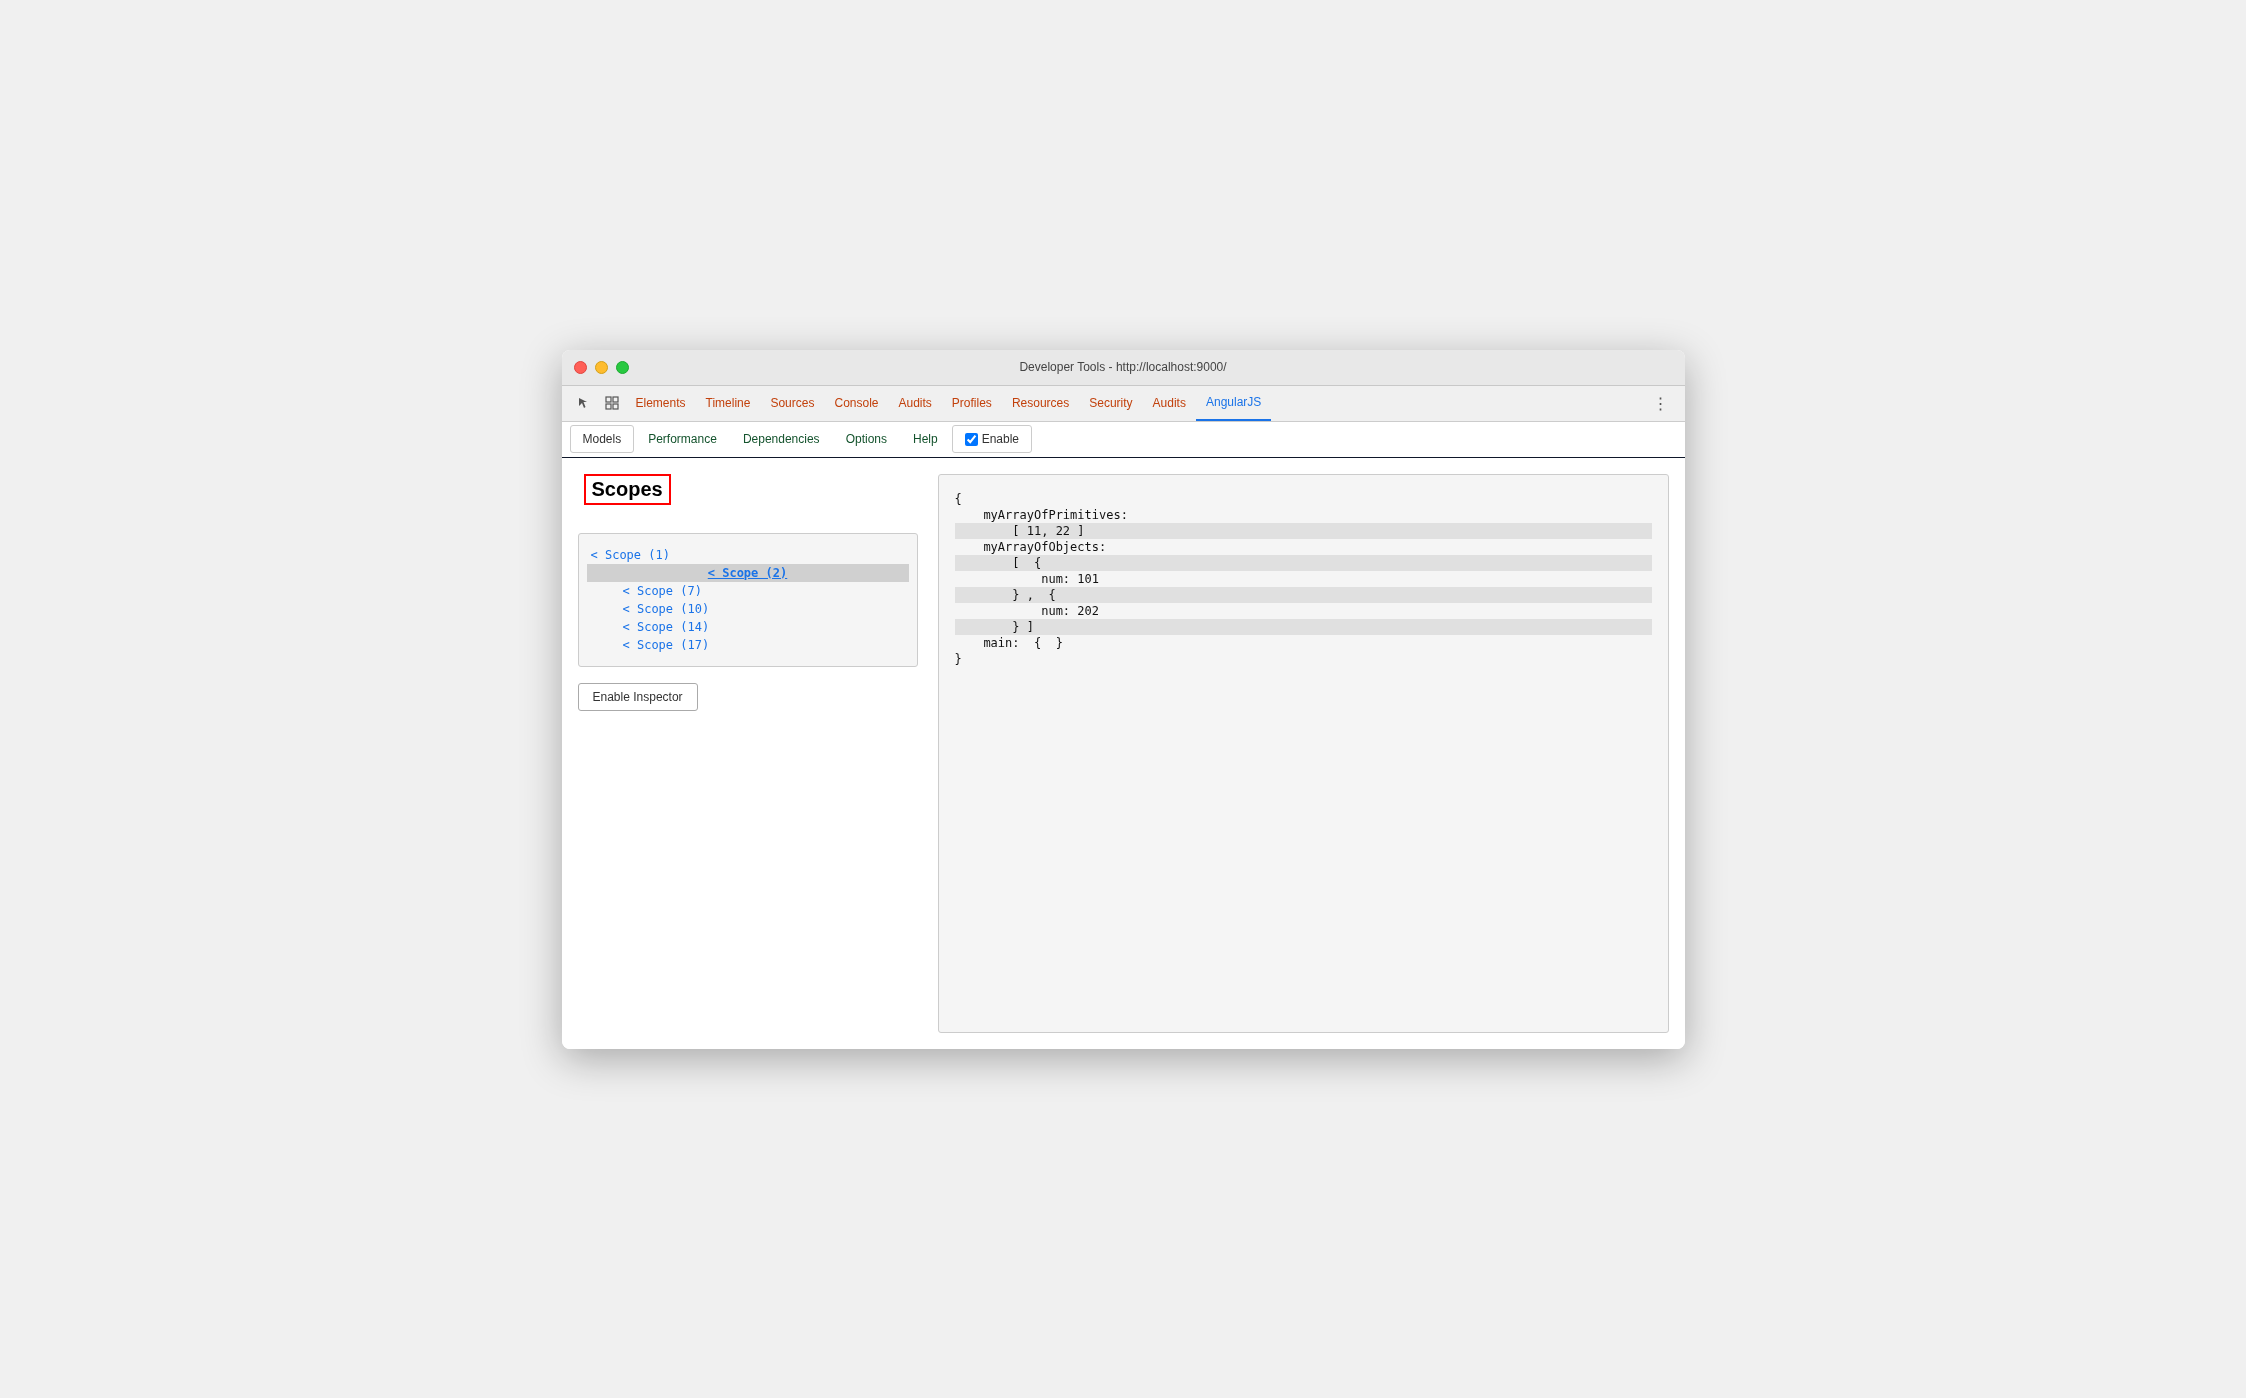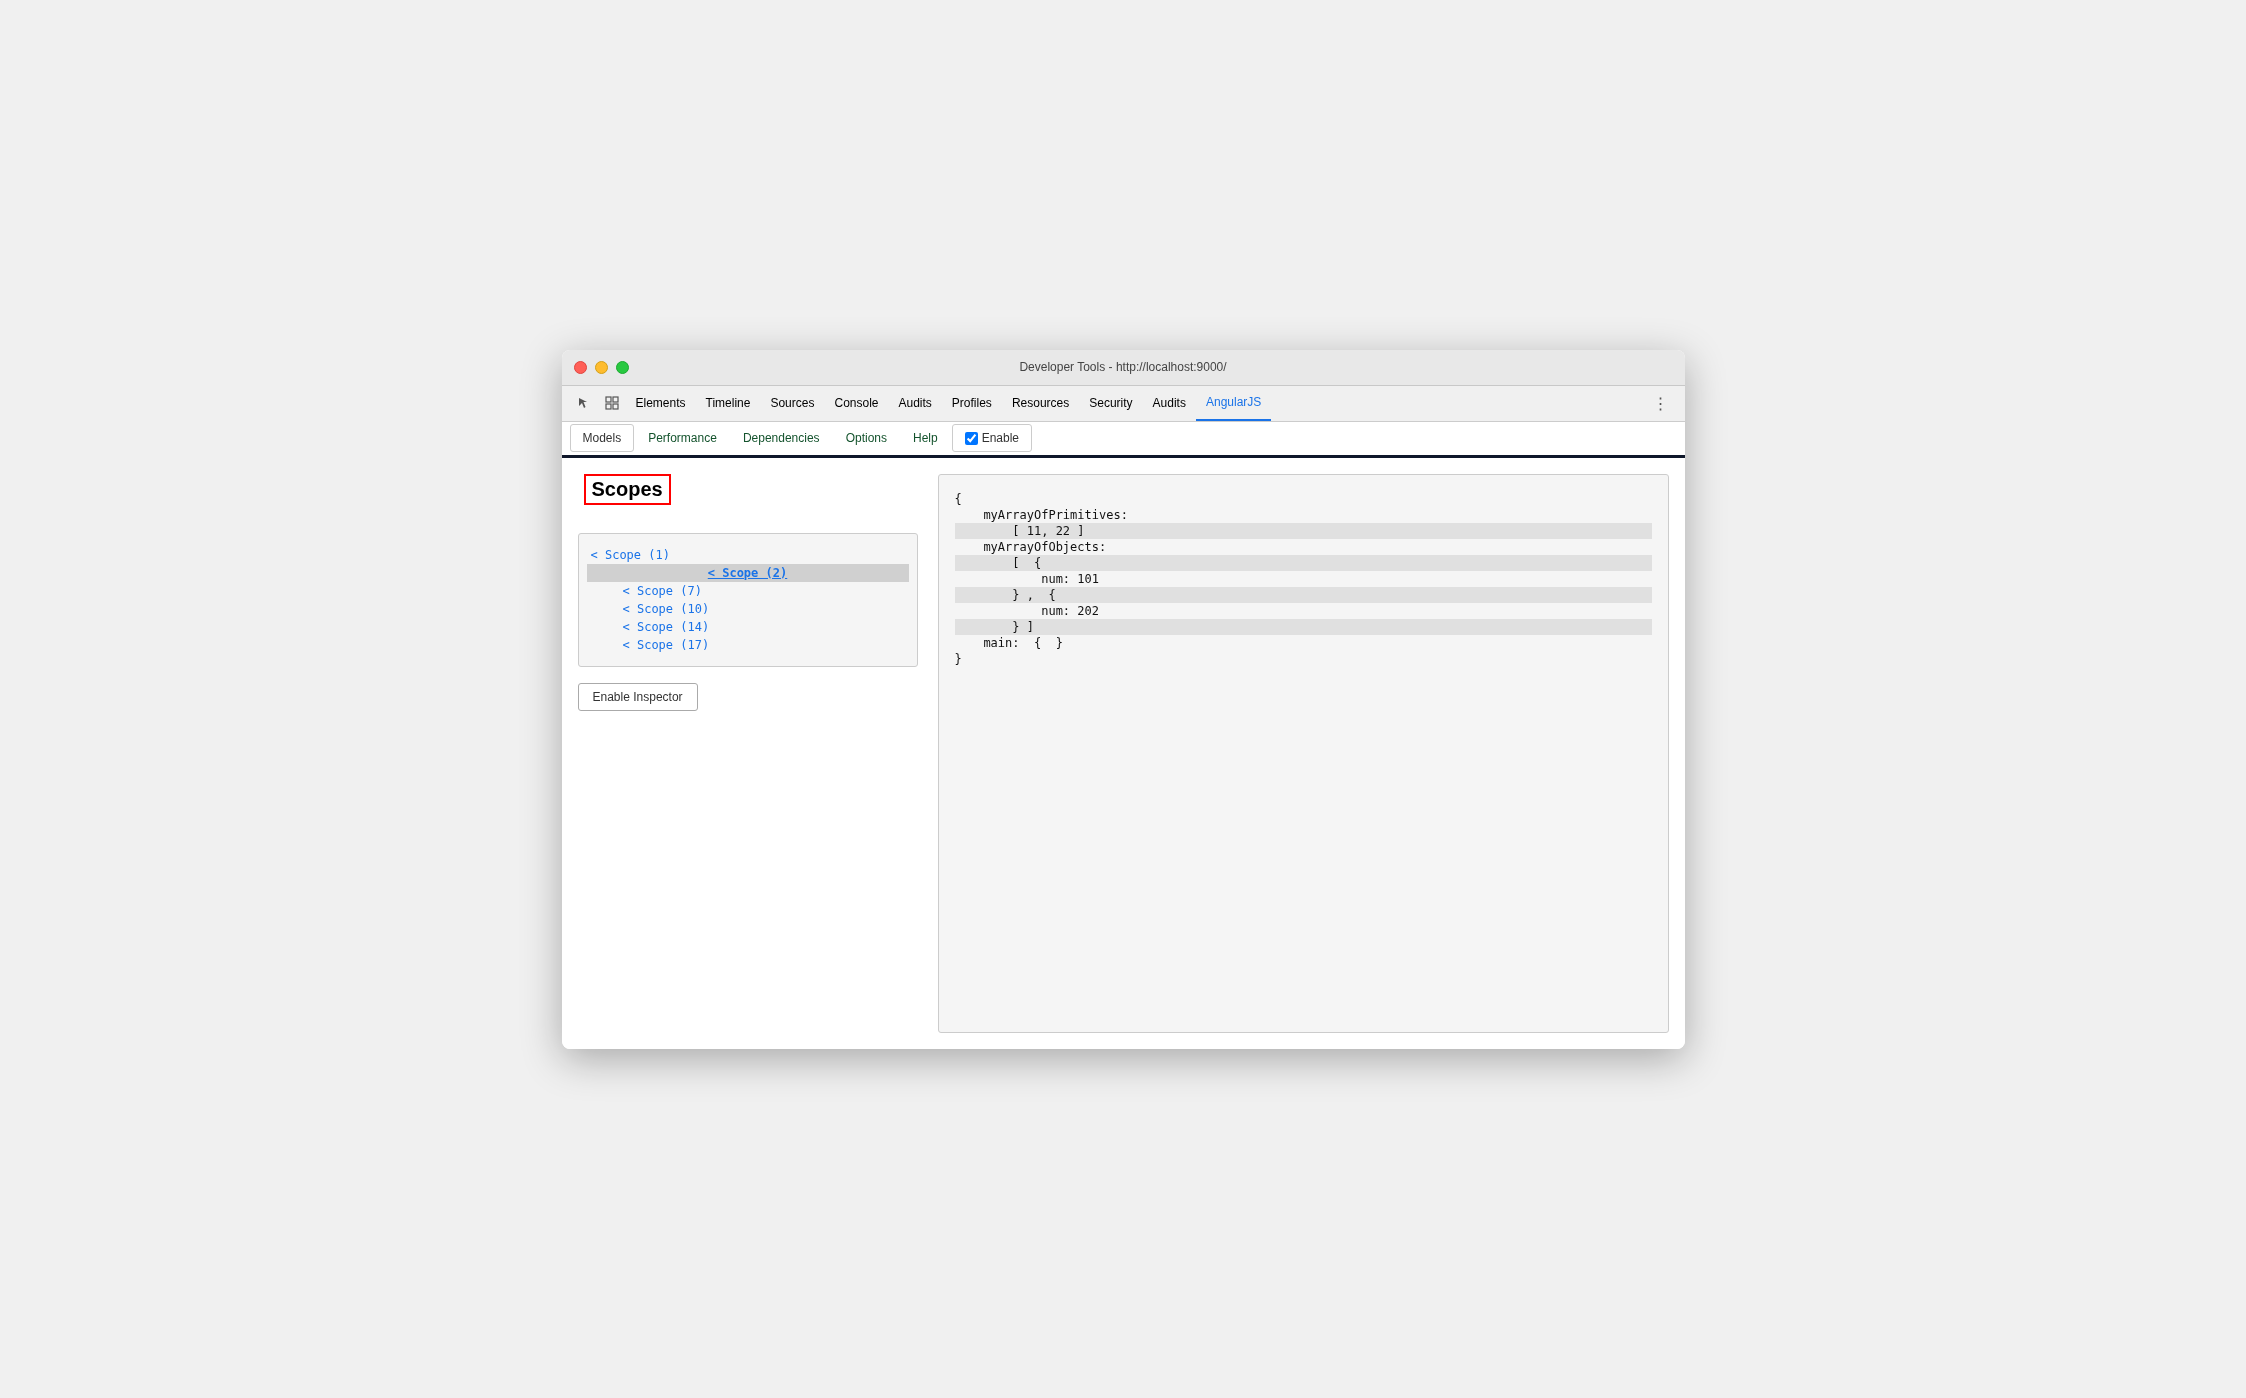--- a/index.html
+++ b/index.html
@@ -88,21 +88,21 @@
     }
 
     .nav-items {
       display: flex;
       align-items: center;
       gap: 0;
     }
 
     .nav-item {
       font-size: 12px;
-      color: #000000;
+      color: #c2410c;
       padding: 0 10px;
       height: 36px;
       display: flex;
       align-items: center;
       cursor: pointer;
       white-space: nowrap;
     }
 
     .nav-item.active {
       color: #1a73e8;
@@ -112,21 +112,21 @@
     .nav-more {
       margin-left: auto;
       font-size: 16px;
       color: #555;
       padding: 0 8px;
       cursor: pointer;
     }
 
     .tab-bar {
       background: #ffffff;
-      border-bottom: 3px solid #0f172a;
+      border-bottom: 1px solid #0f172a;
       height: 36px;
       display: flex;
       align-items: center;
       padding: 0 8px;
       gap: 2px;
       flex-shrink: 0;
     }
 
     .tab {
       font-size: 12px;

